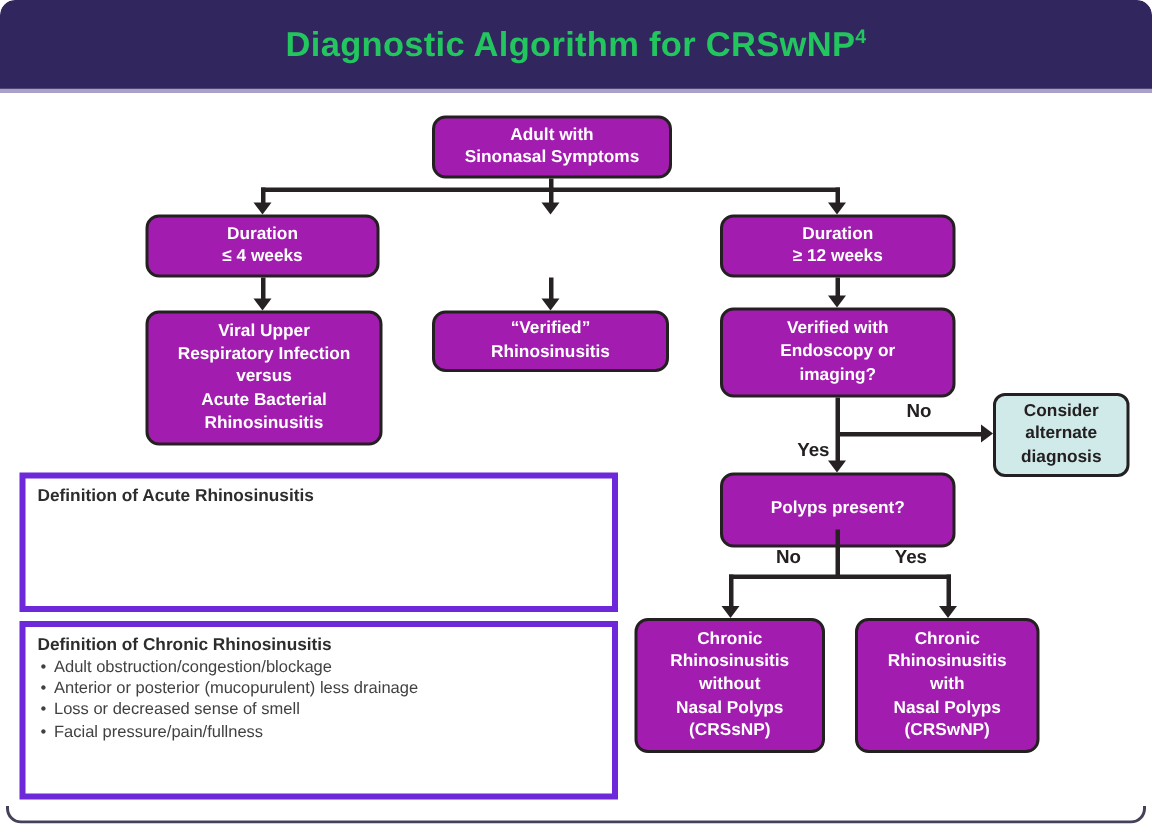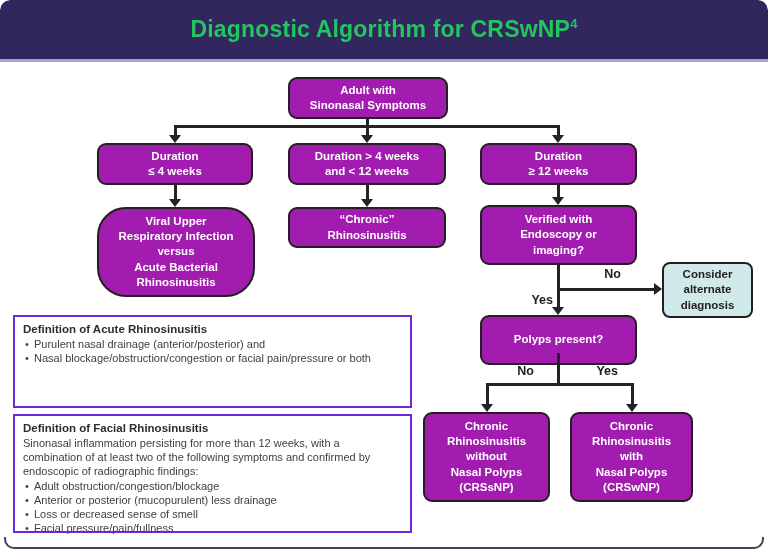--- a/index.html
+++ b/index.html
@@ -38,21 +38,21 @@
     border-left:6px solid transparent;border-right:6px solid transparent;
     border-top:8px solid #262223;}
   .arr-r{position:absolute;width:0;height:0;
     border-top:6px solid transparent;border-bottom:6px solid transparent;
     border-left:8px solid #262223;}
   .branch-label{
     position:absolute;color:#242021;font-weight:bold;font-size:12.5px;text-align:right;
   }
   .def-box{
     position:absolute;box-sizing:border-box;background:#ffffff;
-    border:2px solid #6d28d9;padding:5px 8px 4px 8px;color:#414141;
+    border:4px solid #6d28d9;padding:5px 8px 4px 8px;color:#414141;
     font-size:11px;line-height:1.29;
   }
   .def-box h2{
     margin:0;font-size:11.5px;font-weight:bold;color:#2d2d2d;line-height:1.3;
   }
   .def-box .intro{margin:0;white-space:pre-line;}
   .def-box ul{margin:0;padding:0;list-style:none;}
   .def-box li{position:relative;padding-left:11px;}
   .def-box li::before{content:"\2022";position:absolute;left:2px;}
 </style>
@@ -63,31 +63,29 @@
 
   <div class="header">
     <h1><span>Diagnostic Algorithm for CRSwNP</span><sup>4</sup></h1>
   </div>
 
   <div class="node" style="left:288px;top:77px;width:160px;height:42px;">Adult with
 Sinonasal Symptoms</div>
 
   <div class="node" style="left:97px;top:143px;width:156px;height:42px;">Duration
 ≤ 4 weeks</div>
-  <div class="node" style="left:288px;top:143px;width:158px;height:42px;">Duration &gt; 4 weeks
-and &lt; 12 weeks</div>
   <div class="node" style="left:480px;top:143px;width:157px;height:42px;">Duration
 ≥ 12 weeks</div>
 
-  <div class="node" style="left:97px;top:207px;width:158px;height:90px;border-radius:29px;">Viral Upper
+  <div class="node" style="left:97px;top:207px;width:158px;height:90px;">Viral Upper
 Respiratory Infection
 versus
 Acute Bacterial
 Rhinosinusitis</div>
-  <div class="node" style="left:288px;top:207px;width:158px;height:41px;">“Chronic”
+  <div class="node" style="left:288px;top:207px;width:158px;height:41px;">“Verified”
 Rhinosinusitis</div>
   <div class="node" style="left:480px;top:205px;width:157px;height:60px;">Verified with
 Endoscopy or
 imaging?</div>
 
   <div class="node light" style="left:662px;top:262px;width:91px;height:56px;">Consider
 alternate
 diagnosis</div>
 
   <div class="node" style="left:480px;top:315px;width:157px;height:50px;">Polyps present?</div>
@@ -130,31 +128,24 @@
   <div class="h" style="left:485.5px;top:383px;width:148px;"></div>
   <div class="v" style="left:485.5px;top:383px;height:22px;"></div>
   <div class="arr-d" style="left:481px;top:404px;"></div>
   <div class="v" style="left:630.5px;top:383px;height:22px;"></div>
   <div class="arr-d" style="left:626px;top:404px;"></div>
   <div class="branch-label" style="left:498px;top:364px;width:36px;">No</div>
   <div class="branch-label" style="left:578px;top:364px;width:40px;">Yes</div>
 
   <div class="def-box" style="left:13px;top:315px;width:399px;height:93px;">
     <h2>Definition of Acute Rhinosinusitis</h2>
-    <ul>
-        <li>Purulent nasal drainage (anterior/posterior) and</li>
-        <li>Nasal blockage/obstruction/congestion or facial pain/pressure or both</li>
-      </ul>
   </div>
 
   <div class="def-box" style="left:13px;top:414px;width:399px;height:119px;">
-    <h2>Definition of Facial Rhinosinusitis</h2>
-    <p class="intro">Sinonasal inflammation persisting for more than 12 weeks, with a
-combination of at least two of the following symptoms and confirmed by
-endoscopic of radiographic findings:</p>
+    <h2>Definition of Chronic Rhinosinusitis</h2>
     <ul>
         <li>Adult obstruction/congestion/blockage</li>
         <li>Anterior or posterior (mucopurulent) less drainage</li>
         <li>Loss or decreased sense of smell</li>
         <li>Facial pressure/pain/fullness</li>
       </ul>
   </div>
 
   <div class="bottom-frame"></div>
 </div>

